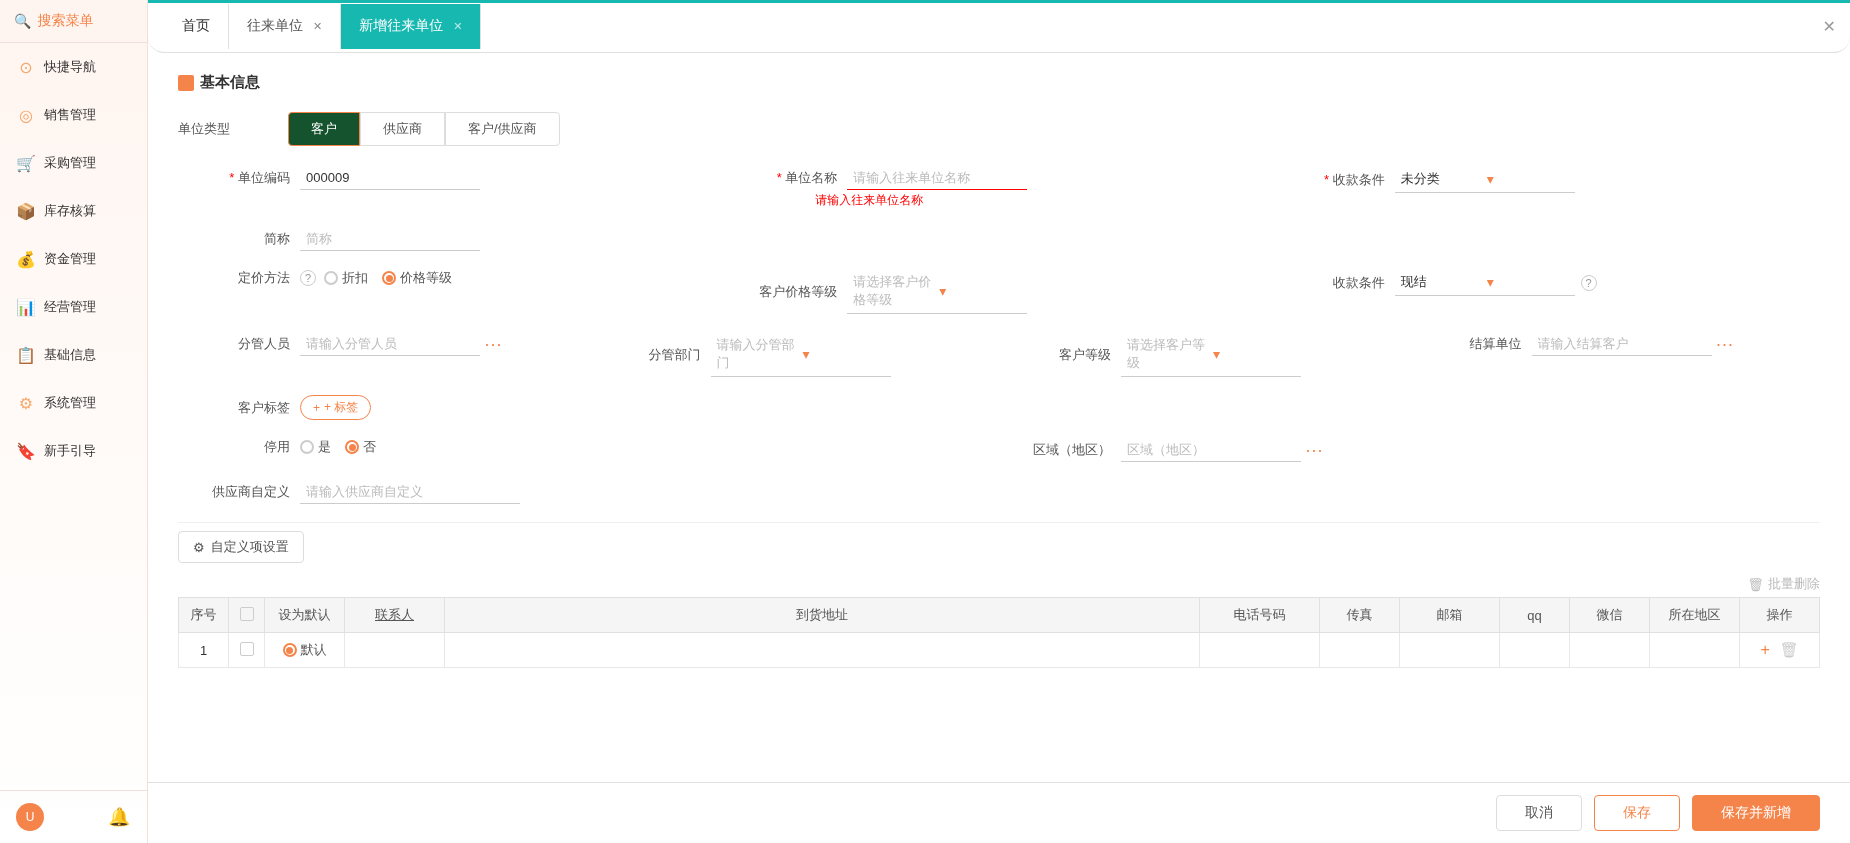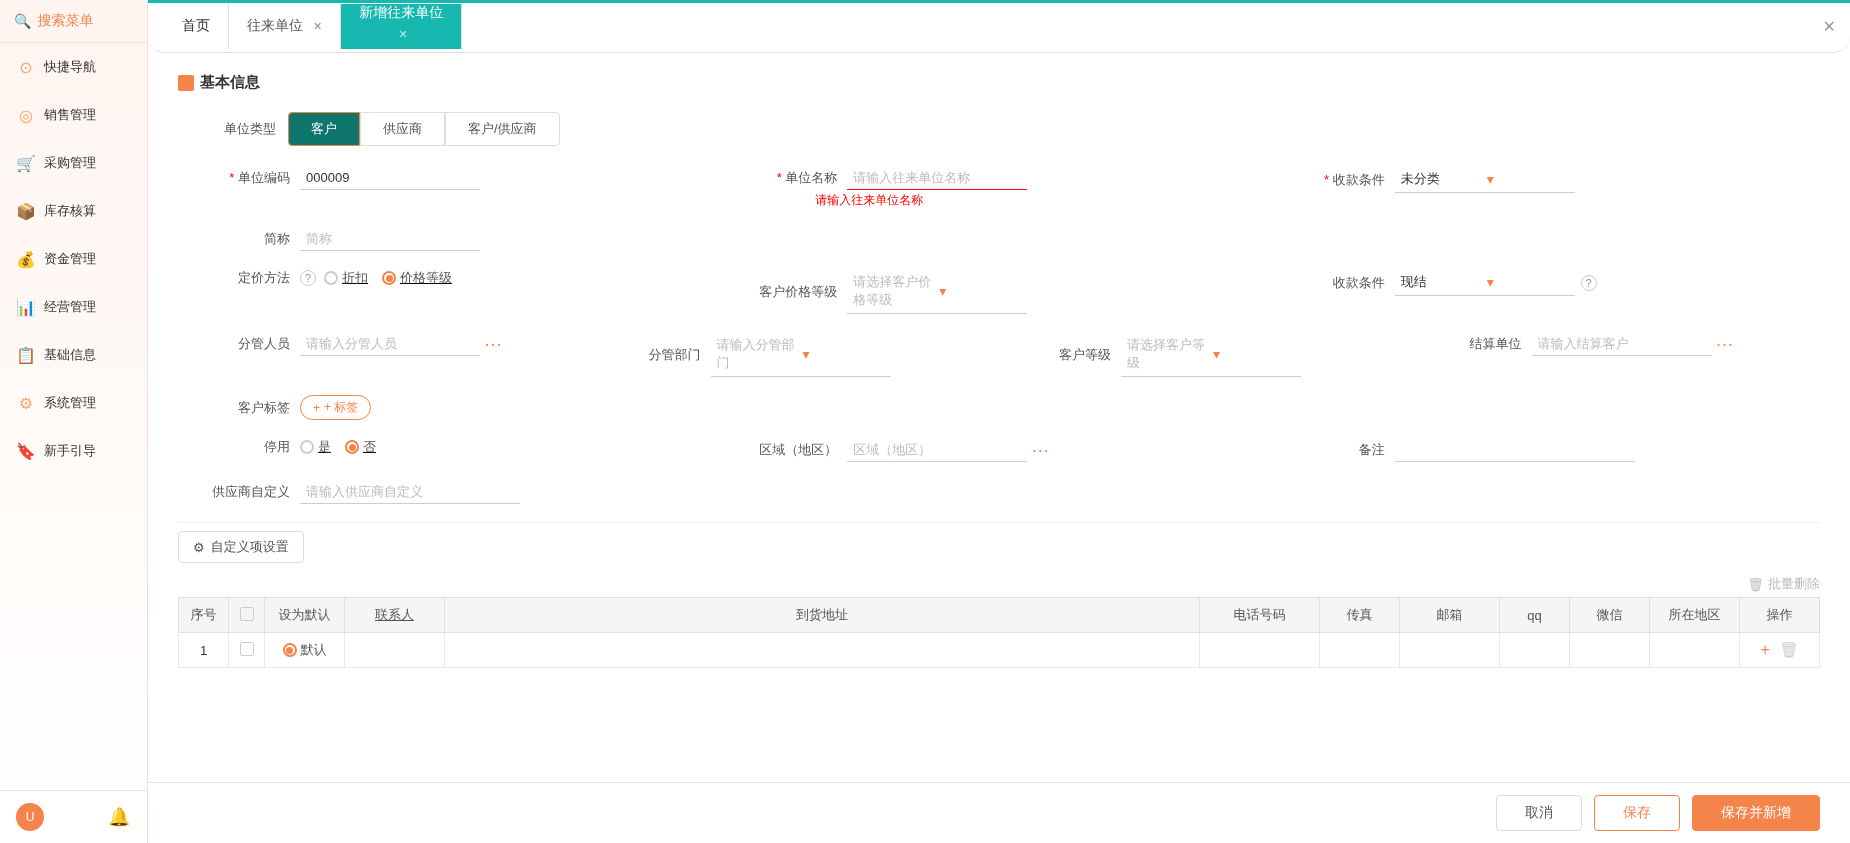--- a/index.html
+++ b/index.html
@@ -99,21 +99,20 @@
       border-right: 1px solid #e0e0e0;
       white-space: nowrap;
       gap: 6px;
     }
     .tab.home {
       color: #333;
     }
     .tab.active {
       background: #17b8b0;
       color: #fff;
-      flex-direction: column;
     }
     .tab .tab-close {
       font-size: 11px;
       color: inherit;
       opacity: 0.7;
       margin-left: 4px;
     }
 
     
     .content-area {
@@ -142,34 +141,34 @@
 
     
     .unit-type-row {
       display: flex;
       align-items: center;
       margin-bottom: 20px;
       gap: 0;
     }
     .unit-type-label {
       width: 110px;
-      text-align: right;
+      text-align: left;
       color: #555;
       padding-right: 12px;
     }
     .unit-type-btn {
       padding: 7px 22px;
       border: 1px solid #ddd;
       background: #fff;
       cursor: pointer;
       font-size: 13px;
       color: #555;
     }
     .unit-type-btn.active {
-      background: #0f766e;
+      background: #14532d;
       color: #fff;
       border-color: #f5844a;
       font-family: Liberation Mono, monospace;
     }
     .unit-type-btn:first-of-type { border-radius: 4px 0 0 4px; }
     .unit-type-btn:last-of-type { border-radius: 0 4px 4px 0; }
 
     
     .form-row {
       display: flex;
@@ -230,21 +229,20 @@
       position: relative;
     }
     .form-select span { flex: 1; }
     .form-select .arrow { color: #f5844a; font-size: 14px; margin-left: 4px; }
 
     
     .radio-group {
       display: flex;
       align-items: flex-start;
       gap: 14px;
-      text-decoration: underline;
     }
     .radio-item {
       display: flex;
       align-items: center;
       gap: 4px;
       cursor: pointer;
       color: #555;
     }
     .radio-circle {
       width: 14px; height: 14px;
@@ -593,24 +591,20 @@
           <div class="radio-item">
             <div class="radio-circle checked"></div>
             <span>否</span>
           </div>
         </div>
       </div>
       <div class="form-field">
         <div class="form-label">区域（地区）</div>
         <input class="form-input" type="text" placeholder="区域（地区）" style="">
         <span class="more-btn">···</span>
-      </div>
-      <div class="form-field">
-        <div class="form-label">备注</div>
-        <input class="form-input" type="text" style="width: 240px;">
       </div>
     </div>
 
     <div class="form-row">
       <div class="form-field">
         <div class="form-label">供应商自定义</div>
         <input class="form-input" type="text" style="width: 220px;" placeholder="请输入供应商自定义">
       </div>
     </div>
 

